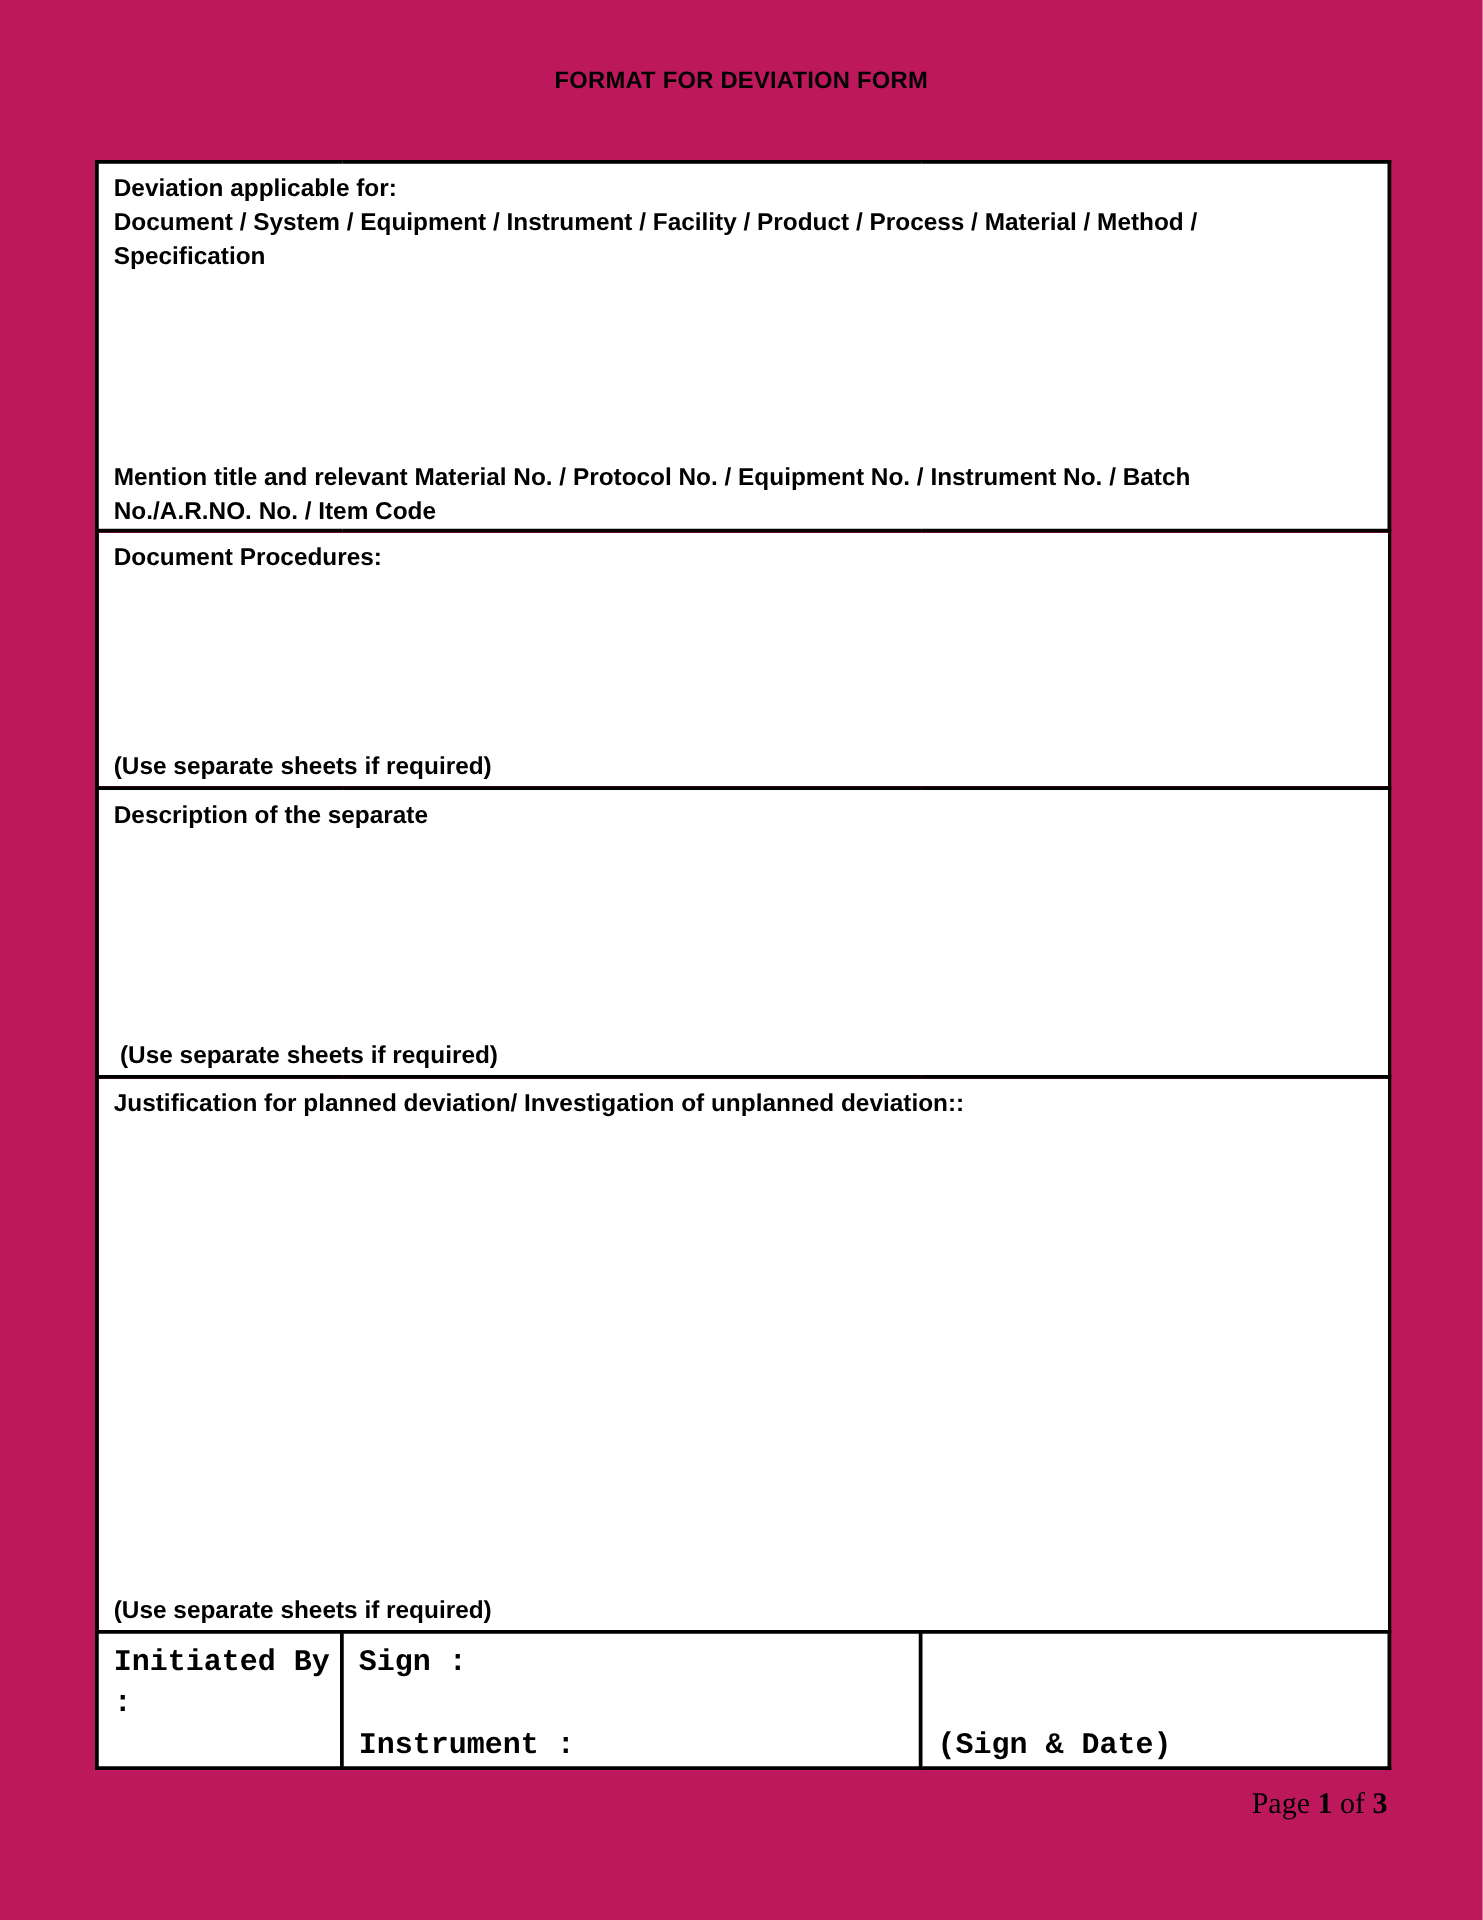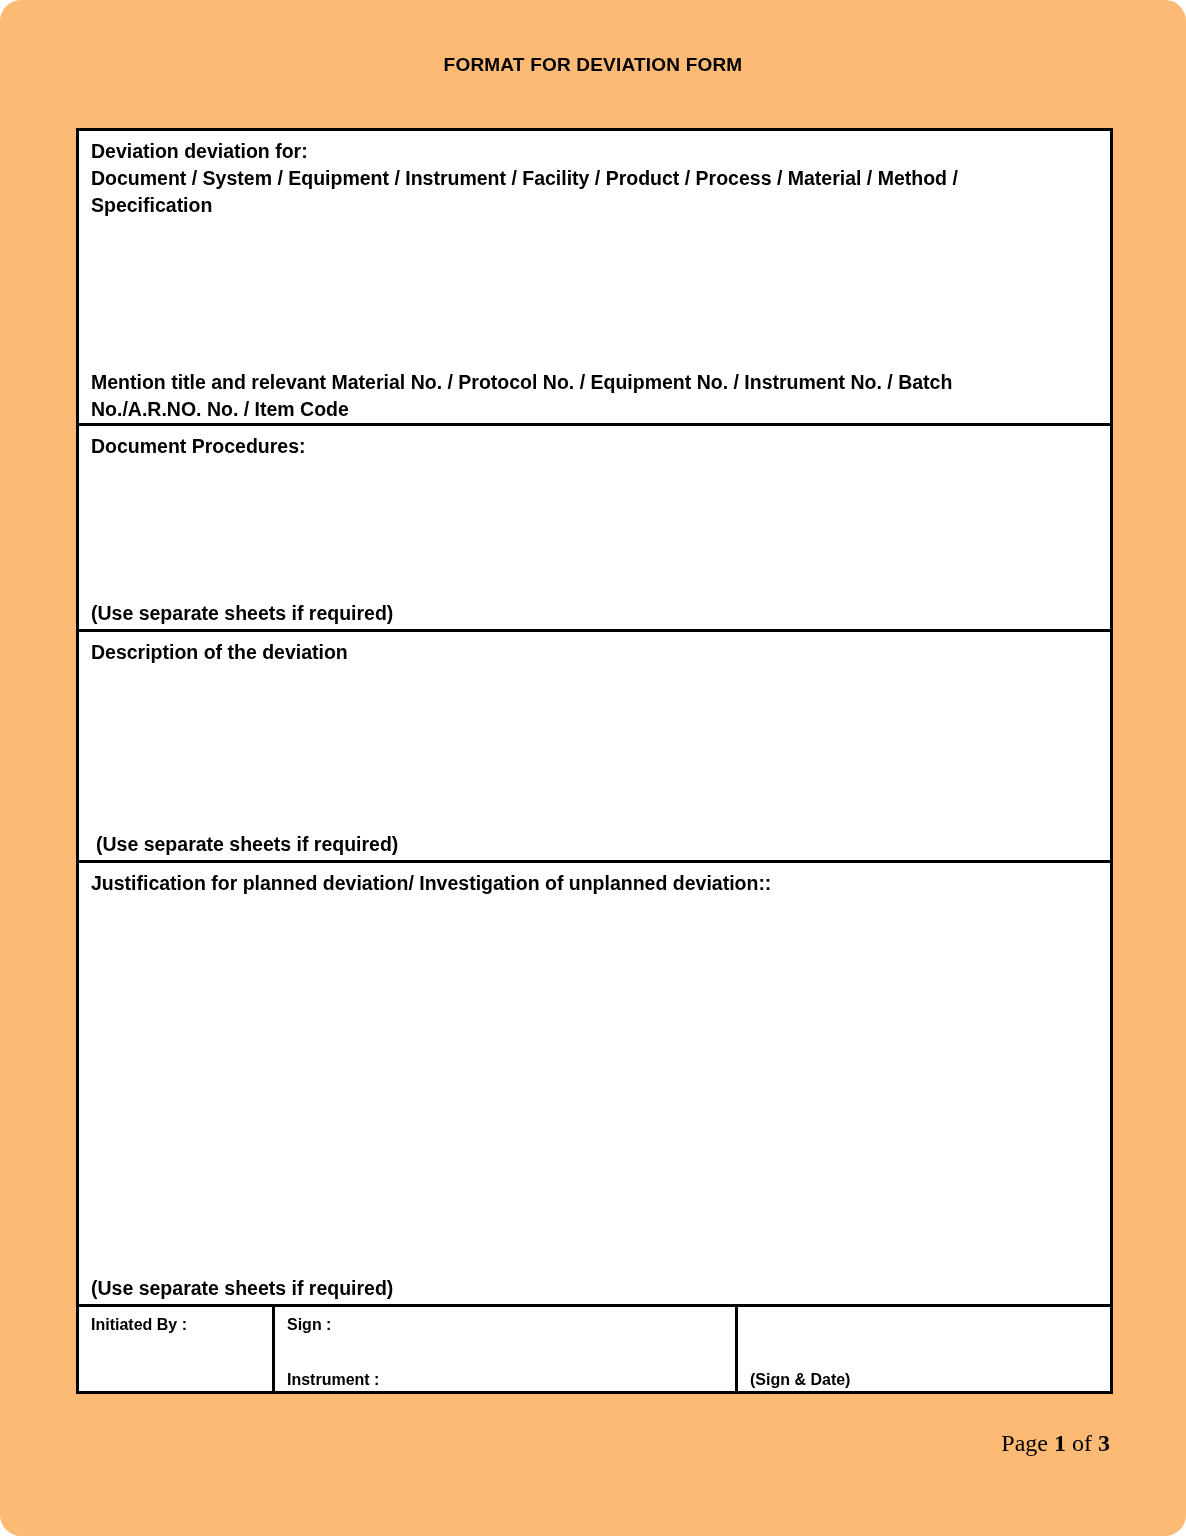--- a/index.html
+++ b/index.html
@@ -13,22 +13,21 @@
     height: 1536px;
     font-family: "Liberation Sans", sans-serif;
     color: #000000;
     position: relative;
     overflow: hidden;
   }
 
   .page {
     position: absolute;
     inset: 0;
-    background: #fdba74;
-    border-radius: 21px;
+    background: #be185d;
   }
 
   
   .doc-title {
     position: absolute;
     left: 0;
     top: 54px;
     width: 1186px;
     text-align: center;
     font-size: 19px;
@@ -81,24 +80,24 @@
     font-size: 19.5px;
     font-weight: bold;
     font-family: Liberation Sans, sans-serif;
     white-space: nowrap;
   }
   .note-line.indented {
     left: 17px;
   }
   .sig-cell {
     padding: 7px 0 0 12px;
-    font-size: 16px;
+    font-size: 24px;
     font-weight: bold;
     line-height: 1.38;
-    font-family: Liberation Sans, sans-serif;
+    font-family: Liberation Mono, monospace;
   }
   .sig-cell .row-a { display: block; }
   .sig-cell .row-b { display: block; margin-top: 33px; }
 
   
   .page-footer {
     position: absolute;
     right: 76px;
     top: 1430px;
     font-family: "Liberation Serif", serif;
@@ -122,41 +121,41 @@
     <colgroup>
       <col style="width:196px">
       <col style="width:463px">
       <col style="width:375px">
     </colgroup>
     <tbody>
 
       <tr>
         <td colspan="3" style="height:289px;">
           <div class="cell-pad">
-            <span class="block-text">Deviation deviation for:</span>
+            <span class="block-text">Deviation applicable for:</span>
             <span class="block-text">Document / System / Equipment / Instrument / Facility / Product / Process / Material / Method /</span>
             <span class="block-text">Specification</span>
             <div class="gap-block"></div>
             <span class="block-text">Mention title and relevant Material No. / Protocol No. / Equipment No. / Instrument No. / Batch</span>
             <span class="block-text">No./A.R.NO. No. / Item Code</span>
           </div>
         </td>
       </tr>
 
 
       <tr>
         <td colspan="3" class="tall-cell" style="height:203px;">
           <div class="cell-pad">Document Procedures:</div>
           <div class="note-line">(Use separate sheets if required)</div>
         </td>
       </tr>
 
       <tr>
         <td colspan="3" class="tall-cell" style="height:228px;">
-          <div class="cell-pad">Description of the deviation</div>
+          <div class="cell-pad">Description of the separate</div>
           <div class="note-line indented">(Use separate sheets if required)</div>
         </td>
       </tr>
 
       <tr>
         <td colspan="3" class="tall-cell" style="height:441px;">
           <div class="cell-pad">Justification for planned deviation/ Investigation of unplanned deviation::</div>
           <div class="note-line">(Use separate sheets if required)</div>
         </td>
       </tr>

